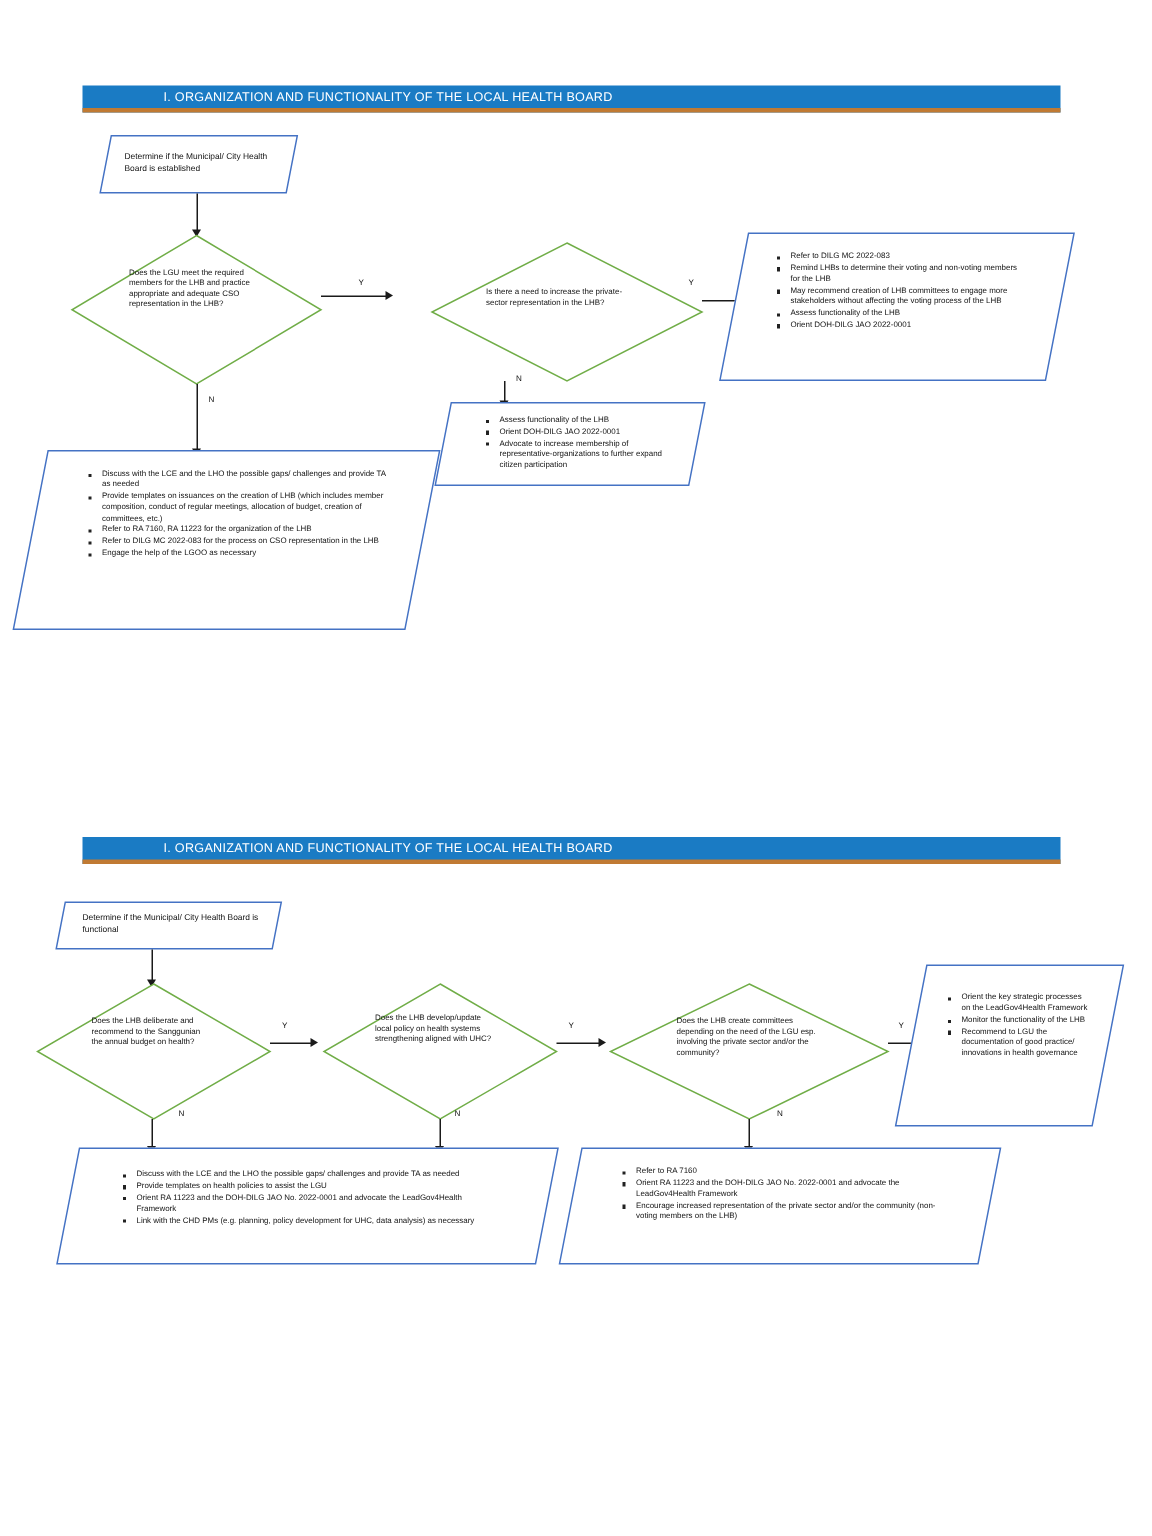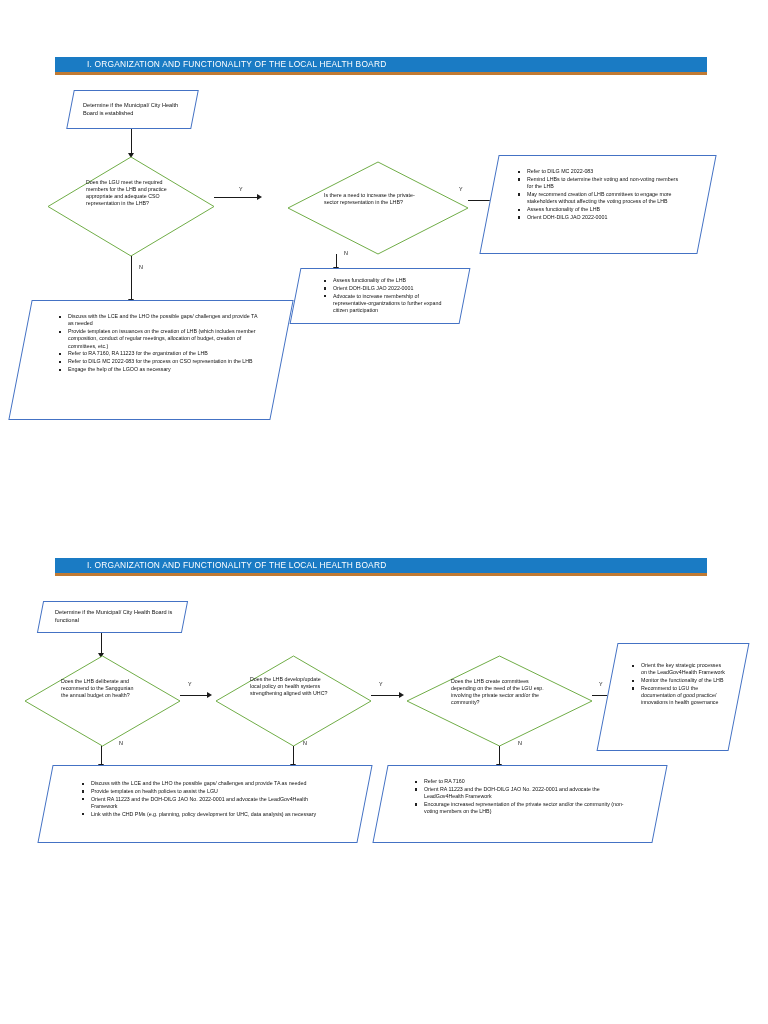--- a/index.html
+++ b/index.html
@@ -11,21 +11,21 @@
   .page{position:absolute;inset:0;background:#fff;}
 
   
   .hdr{
     position:absolute;height:15px;
     background:#1a7bc4;
     border-bottom:3px solid #c07a33;
     box-sizing:content-box;
   }
   .hdr .hdr-txt{
-    position:absolute;left:0;top:1px;
+    position:absolute;left:22px;top:1px;
     font-size:8.4px;letter-spacing:.2px;color:#ffffff;white-space:nowrap;
     line-height:13px;
     padding-left:32px;
   }
 
   
   .para{
     position:absolute;
     border:1px solid #4472c4;
     background:#ffffff;

